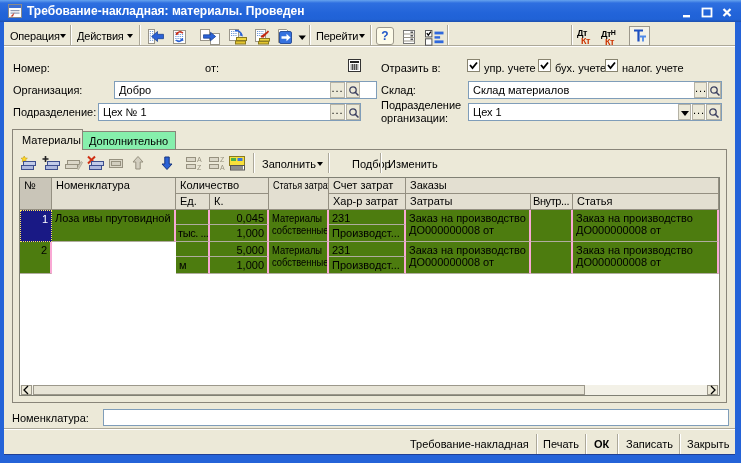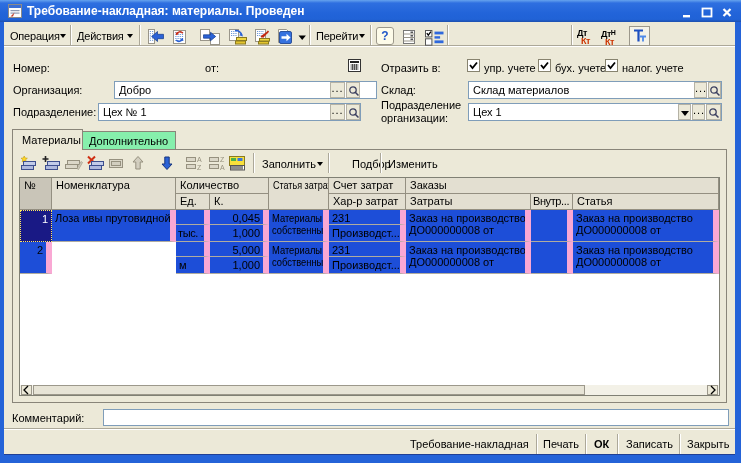--- a/index.html
+++ b/index.html
@@ -9,21 +9,21 @@
  background:linear-gradient(#66a3ee 0%,#2e6fe0 14%,#2264d9 60%,#2062d6 88%,#1e50ad 100%)}
 .cap{position:absolute;left:27px;top:4px;color:#fff;font-weight:bold;font-size:12px}
 .sep{position:absolute;width:2px;height:20px;border-left:1px solid #aca899;border-right:1px solid #fff}
 .tx{position:absolute;height:13px;line-height:13px;white-space:nowrap}
 .dar{position:absolute;width:0;height:0;border:3.5px solid transparent;border-top:4.5px solid #000}
 .lbl{position:absolute;height:13px;line-height:13px;white-space:nowrap}
 .inp{position:absolute;background:#fff;border:1px solid #7f9db9;padding-left:4px;white-space:nowrap}
 .fb{position:absolute;background:#ece9d8;border:1px solid #b5b2a5;text-align:center}
 .gr{color:#a5a196}
 .hc{position:absolute;background:#e3dfd1;border-right:1px solid #948f81;border-bottom:1px solid #948f81;padding:1px 0 0 4px;overflow:hidden;white-space:nowrap}
-.dc{position:absolute;background:#1d4ed8;border-right:6px solid #f9a8d4;border-bottom:1px solid #b0ac9f;overflow:hidden;white-space:nowrap;padding:2px 0 0 3px;line-height:12px}
+.dc{position:absolute;background:#4d7c0f;border-right:2px solid #f9a8d4;border-bottom:1px solid #b0ac9f;overflow:hidden;white-space:nowrap;padding:2px 0 0 3px;line-height:12px}
 .num{text-align:right;padding-right:3px;padding-left:0}
 svg{position:absolute;overflow:visible}
 .cb{position:absolute;width:13px;height:13px;background:#fff;border:1px solid #87836f}
 .cb svg{left:0;top:0}
 </style></head>
 <body>
 <div id="win">
 <div id="content"></div>
 <div id="title">
  <svg width="15" height="15" style="left:8px;top:4px">
@@ -332,21 +332,21 @@
       <svg width="6" height="8" style="left:3px;top:208px">
         <path d="M5 0 L1 4 L5 8" stroke="#000" stroke-width="1.3" fill="none"></path>
       </svg>
  <div style="position:absolute;left:13px;top:207px;width:552px;height:10px;background:#e7e4d6;border:1px solid #9c988b"></div>
  <div style="position:absolute;left:687px;top:207px;width:11px;height:10px;background:#ece9d8;border:1px solid #9c988b"></div>
       <svg width="6" height="8" style="left:690px;top:208px">
         <path d="M1 0 L5 4 L1 8" stroke="#000" stroke-width="1.3" fill="none"></path>
       </svg>
 </div>
 
-<div class="lbl" style="left:12px;top:412px">Комментарий:</div>
+<div class="lbl" style="left:12px;top:412px">Номенклатура:</div>
 <div class="inp" style="left:103px;top:409px;width:626px;height:17px"></div>
 
 <div style="position:absolute;left:4px;top:428px;width:731px;height:2px;border-top:1px solid #aca899;border-bottom:1px solid #fff"></div>
 <div class="tx" style="left:410px;top:438px">Требование-накладная</div>
 <div class="sep" style="left:536px;top:434px"></div>
 <div class="tx" style="left:543px;top:438px">Печать</div>
 <div class="sep" style="left:585px;top:434px"></div>
 <div class="tx" style="left:594px;top:438px;font-weight:bold">ОК</div>
 <div class="sep" style="left:617px;top:434px"></div>
 <div class="tx" style="left:626px;top:438px">Записать</div>

